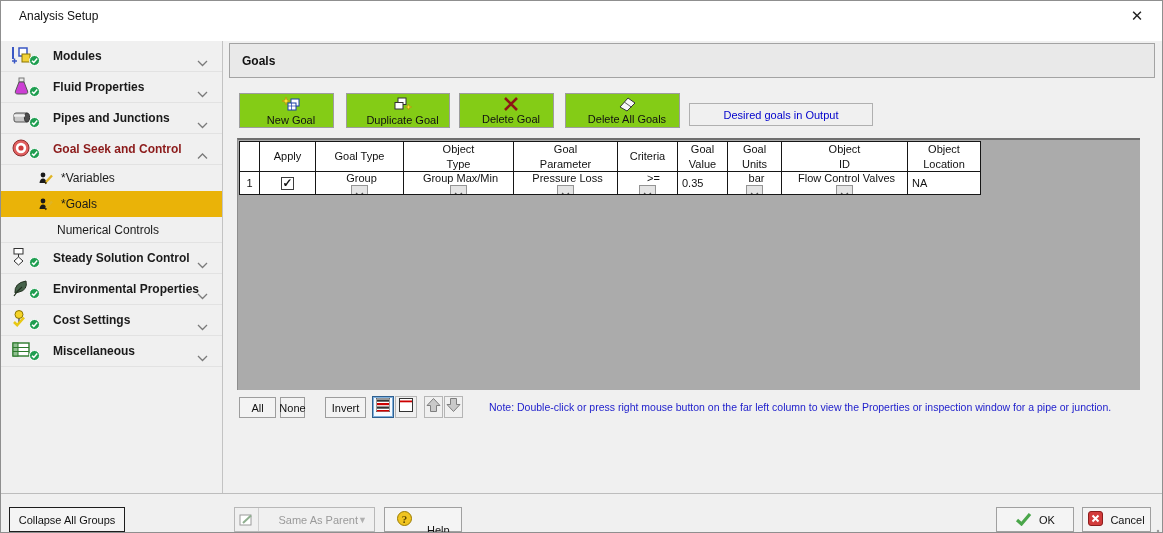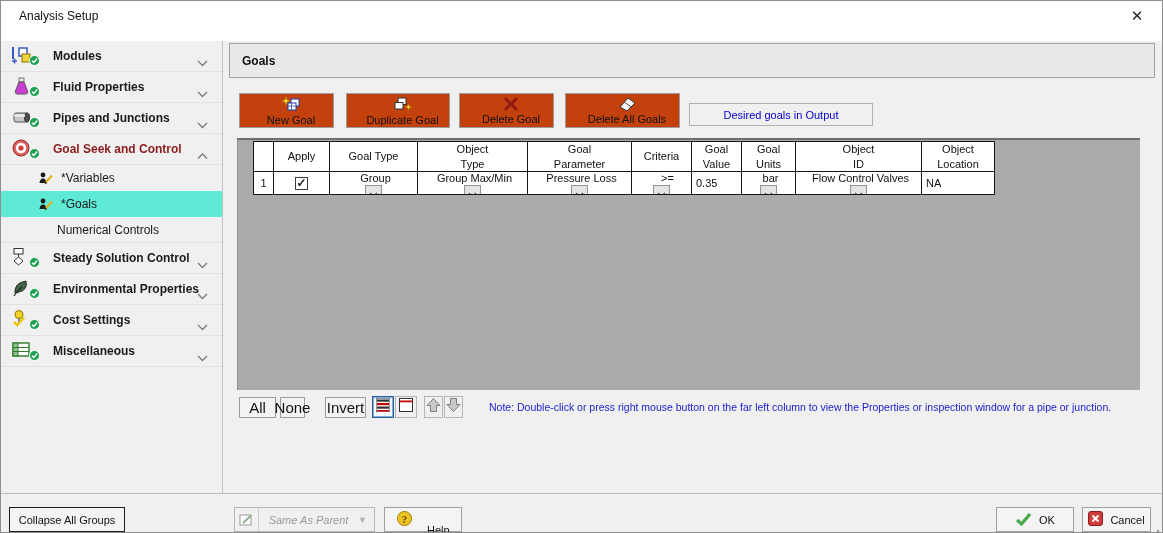--- a/index.html
+++ b/index.html
@@ -18,43 +18,43 @@
   .bodyrow { display:flex; height:452px; }
   .sidebar { width:222px; border-right:1px solid #c3c3c3; background:#f0f0f0; }
   .main { position:relative; flex:1; background:#f0f0f0; }
 
   
   .sb-group { height:31px; display:flex; align-items:center; border-bottom:1px solid #e2e2e2; position:relative; }
   .sb-group .sb-icon { width:26px; height:22px; margin-left:10px; position:relative; flex:0 0 auto; }
   .sb-group .sb-label { font-weight:bold; font-size:12px; color:#1a1a1a; margin-left:16px; letter-spacing:0; }
   .sb-group .chev { position:absolute; right:14px; top:12px; }
   .sb-sub { height:26px; display:flex; align-items:center; padding-left:38px; font-size:12px; color:#1a1a1a; }
-  .sb-sub.selected { background:#5eead4; }
+  .sb-sub.selected { background:#eab308; }
   .sb-sub .sub-icon { width:16px; height:14px; margin-right:6px; flex:0 0 auto; }
   .badge { position:absolute; right:-3px; bottom:-3px; }
   .red-label { color:#8b1a1a !important; }
 
   
   .goals-panel { position:absolute; left:6px; top:2px; width:926px; height:35px;
                  background:#e9e9e9; border:1px solid #a3a3a3; display:flex; align-items:center; }
   .goals-panel span { font-weight:bold; font-size:12px; color:#111; margin-left:12px; }
 
   
-  .tool-btn { position:absolute; top:52px; height:35px; background:#c2410c; border:1px solid #9d9d9d;
+  .tool-btn { position:absolute; top:52px; height:35px; background:#84cc16; border:1px solid #9d9d9d;
               display:flex; flex-direction:column; align-items:center; justify-content:center;
               font-size:11px; color:#111; gap:1px;padding-left:9px; }
   .tool-btn svg { display:block; }
   .desired-box { position:absolute; left:466px; top:62px; width:184px; height:23px;
                  border:1px solid #b0b0b0; display:flex; align-items:center; justify-content:center;
                  font-size:11px; color:#0000cc; background:#f0f0f0; }
 
   
   .grid-area { position:absolute; left:14px; top:97px; width:903px; height:252px; background:#ababab;
                border-top:2px solid #6f6f6f; border-left:1px solid #8d8d8d; }
-  .tbl { position:absolute; left:15px; top:1px; display:grid;
+  .tbl { position:absolute; left:1px; top:1px; display:grid;
          grid-template-columns:20px 56px 88px 110px 104px 60px 50px 54px 126px 72px;
          background:#fff; border:1px solid #161616; }
   .th { height:30px; border-right:1px solid #161616; border-bottom:1px solid #161616;
         display:flex; align-items:center; justify-content:center; text-align:center;
         font-size:11px; line-height:1.3; white-space:pre-line; color:#111; background:#fff; }
   .th:nth-child(10) { border-right:none; }
   .td { height:22px; border-right:1px solid #161616; display:flex; align-items:center;
         font-size:11px; color:#111; background:#fff; overflow:hidden; }
   .td:nth-child(20) { border-right:none; }
   .td.center { justify-content:center; }
@@ -62,34 +62,34 @@
   .combo { justify-content:space-between;flex-direction:column; }
   .combo .cb-text { padding-left:4px; white-space:nowrap; }
   .arrow-btn { width:17px; height:18px; margin:1px 1px 1px 0; background:#e4e4e4;
                border:1px solid #949494; display:flex; align-items:center; justify-content:center; flex:0 0 auto; }
   .checkbox { width:13px; height:13px; border:1px solid #3c3c3c; background:#fff;
               display:flex; align-items:center; justify-content:center;
               font-size:12px; font-weight:bold; color:#111; line-height:1; }
 
   
   .sel-btn { position:absolute; top:356px; height:21px; background:#f3f3f3; border:1px solid #9d9d9d;
-             font-size:15px; color:#111; display:flex; align-items:center; justify-content:center; }
+             font-size:11px; color:#111; display:flex; align-items:center; justify-content:center; }
   .mini-btn { position:absolute; top:355px; width:22px; height:22px; background:#f0f0f0;
               border:1px solid #b5b5b5; display:flex; align-items:center; justify-content:center; }
   .mini-btn.sel { border:1px solid #2e5f8f; box-shadow:inset 0 0 0 1px #7fb0dd; background:#f5faff; }
   .note { position:absolute; left:266px; top:360px; font-size:10.5px; white-space:nowrap; }
 
   
   .footer { position:relative; height:50px; border-top:1px solid #bdbdbd; background:#f0f0f0; }
   .f-btn { position:absolute; top:13px; height:25px; background:#f4f4f4; border:1px solid #a0a0a0;
            display:flex; align-items:center; justify-content:center; gap:7px; font-size:11px; color:#111; }
   .collapse-btn { border:1.5px solid #1d1d1d; }
   .sameas { color:#9a9a9a; background:#f0f0f0; border:1px solid #b8b8b8; justify-content:flex-start; gap:0; }
   .sameas .sa-icon { width:24px; height:100%; border-right:1px solid #cfcfcf; display:flex; align-items:center; justify-content:center; }
-  .sameas .sa-text { flex:1; text-align:center;font-style:italic; }
+  .sameas .sa-text { flex:1; text-align:right; }
   .sameas .sa-caret { width:16px; color:#b0b0b0; font-size:9px; }
   .grip { position:absolute; right:2px; bottom:2px; width:12px; height:12px;
           background:radial-gradient(circle at 10px 2px,#9a9a9a 1.4px,transparent 1.6px),
                      radial-gradient(circle at 6px 6px,#9a9a9a 1.4px,transparent 1.6px),
                      radial-gradient(circle at 10px 6px,#9a9a9a 1.4px,transparent 1.6px),
                      radial-gradient(circle at 2px 10px,#9a9a9a 1.4px,transparent 1.6px),
                      radial-gradient(circle at 6px 10px,#9a9a9a 1.4px,transparent 1.6px),
                      radial-gradient(circle at 10px 10px,#9a9a9a 1.4px,transparent 1.6px); }
 </style>
 </head>

